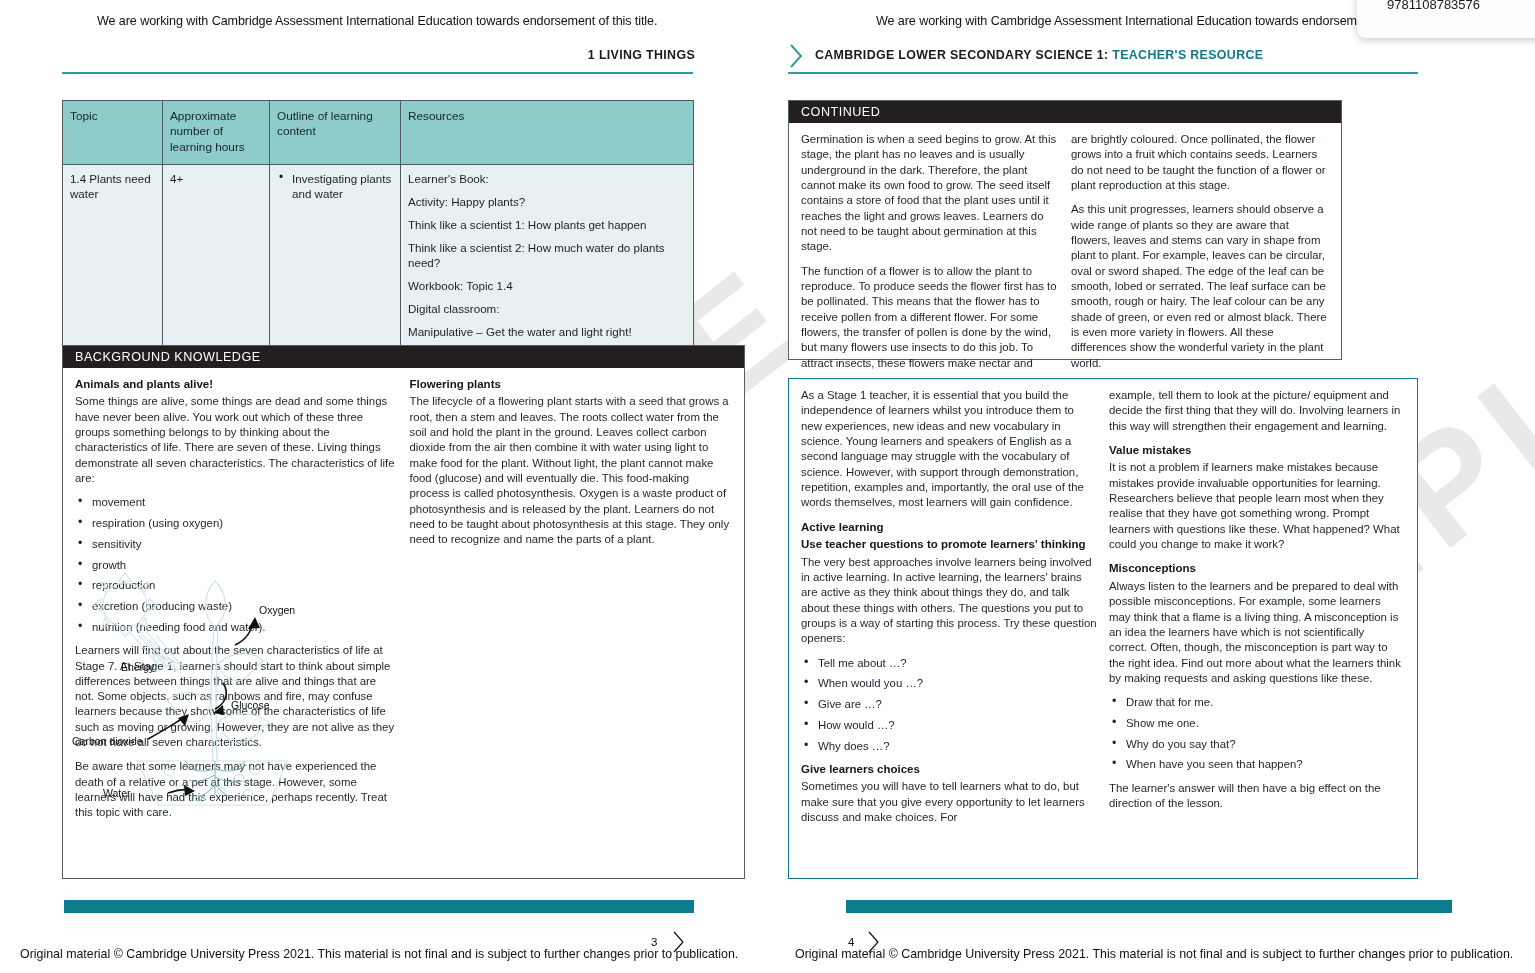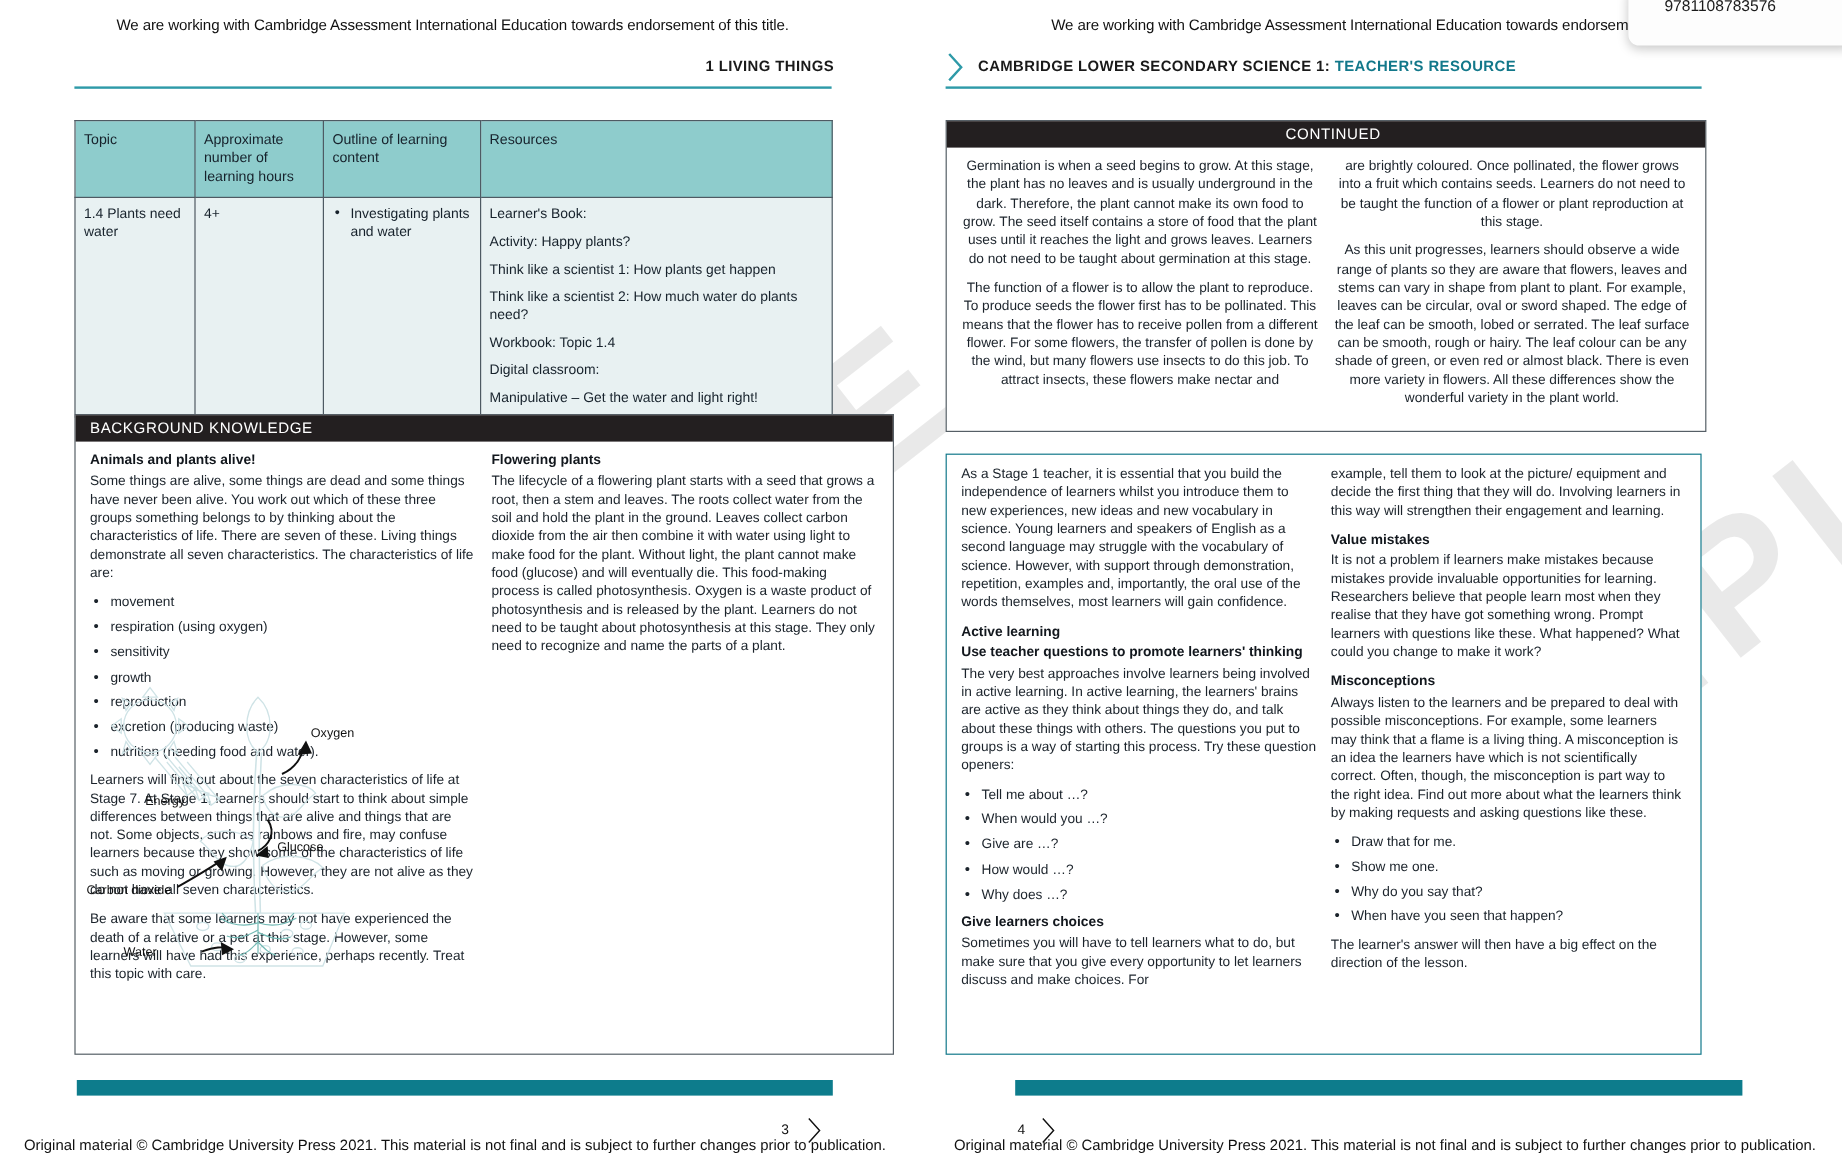--- a/index.html
+++ b/index.html
@@ -383,21 +383,21 @@
       <polyline points="3,2 13,13 3,24" fill="none" stroke="#2e9aa8" stroke-width="2"></polyline>
     </svg>
 
     <div class="runhead" style="left:35px; top:48px;">
       <span>CAMBRIDGE LOWER SECONDARY SCIENCE 1:</span>
       <span class="accent">TEACHER'S RESOURCE</span>
     </div>
 
     <div class="rule-teal" style="left:8px; top:72px; width:630px;"></div>
 
-    <div class="fbox" style="left:8px; top:100px; width:634px; height:260px;text-align:center;">
+    <div class="fbox" style="left:8px; top:100px; width:554px; height:260px;">
       <div class="fbox-head">CONTINUED</div>
       <div class="fbox-body" style="height:237px;">
         <div class="twocol bk">
           <div class="col">
             <p>Germination is when a seed begins to grow. At this stage, the plant has no leaves and is usually underground in the dark. Therefore, the plant cannot make its own food to grow. The seed itself contains a store of food that the plant uses until it reaches the light and grows leaves. Learners do not need to be taught about germination at this stage.</p>
             <p>The function of a flower is to allow the plant to reproduce. To produce seeds the flower first has to be pollinated. This means that the flower has to receive pollen from a different flower. For some flowers, the transfer of pollen is done by the wind, but many flowers use insects to do this job. To attract insects, these flowers make nectar and</p>
           </div>
           <div class="col">
             <p>are brightly coloured. Once pollinated, the flower grows into a fruit which contains seeds. Learners do not need to be taught the function of a flower or plant reproduction at this stage.</p>
             <p>As this unit progresses, learners should observe a wide range of plants so they are aware that flowers, leaves and stems can vary in shape from plant to plant. For example, leaves can be circular, oval or sword shaped. The edge of the leaf can be smooth, lobed or serrated. The leaf surface can be smooth, rough or hairy. The leaf colour can be any shade of green, or even red or almost black. There is even more variety in flowers. All these differences show the wonderful variety in the plant world.</p>

